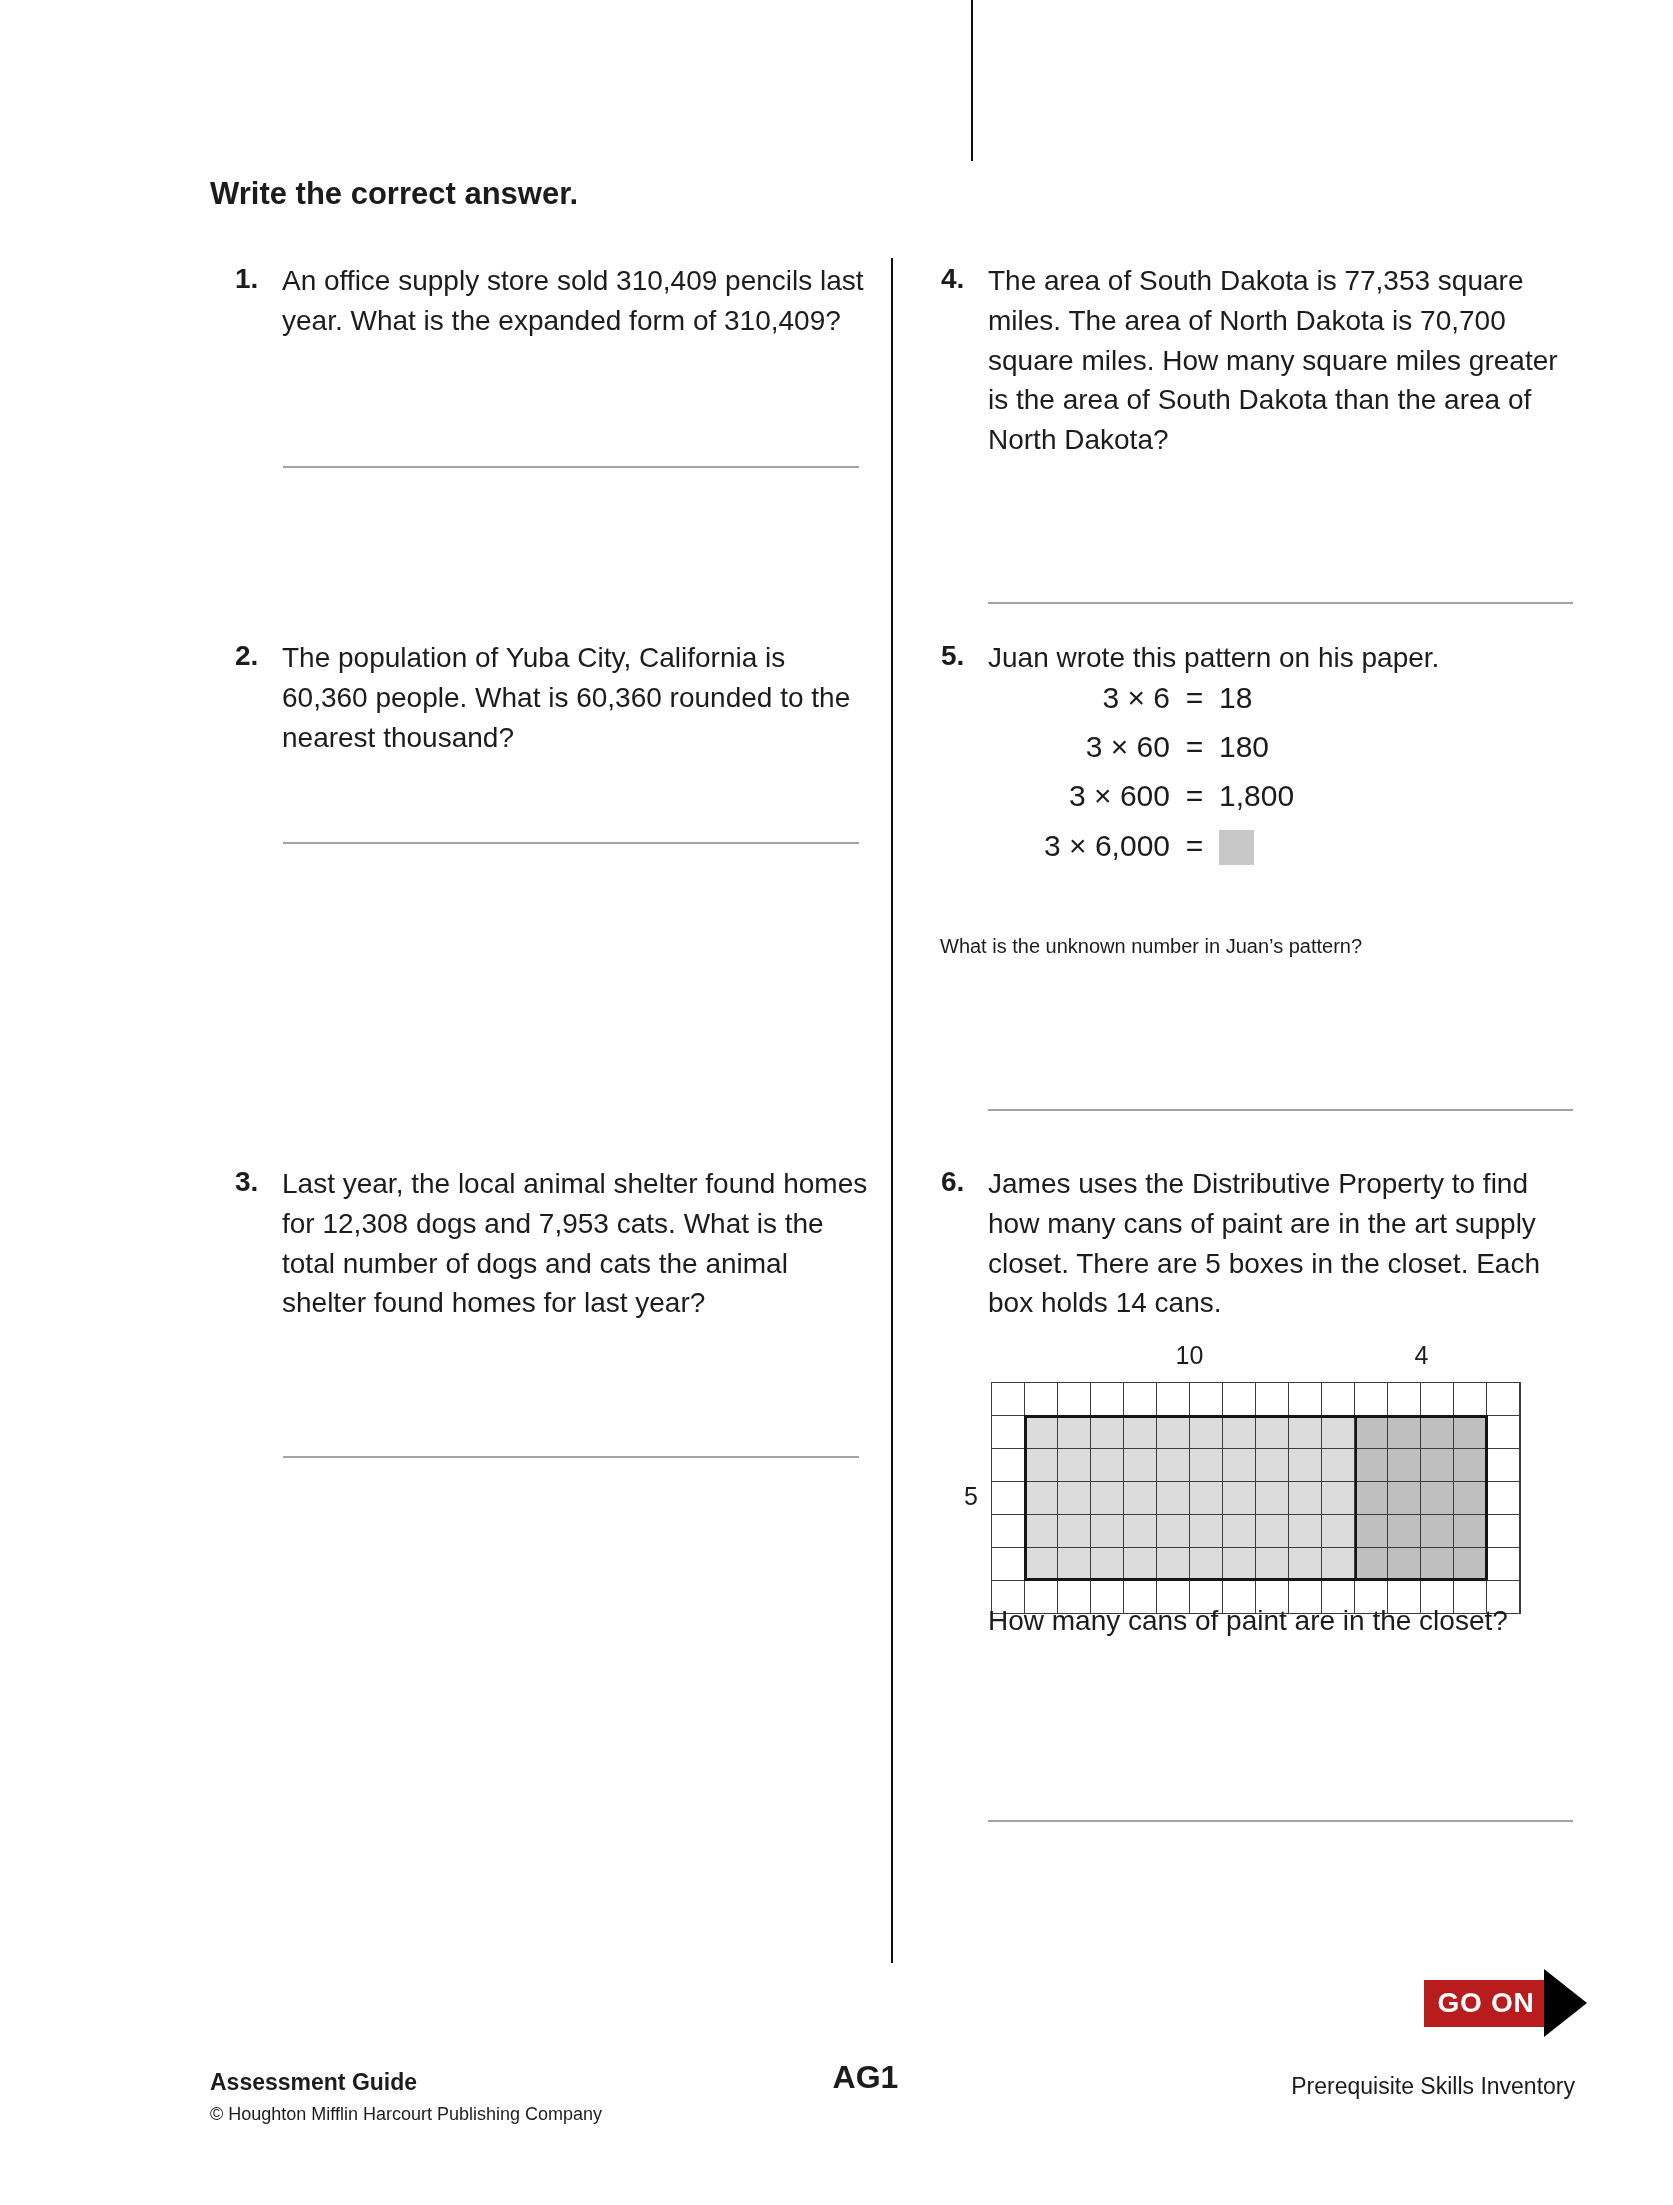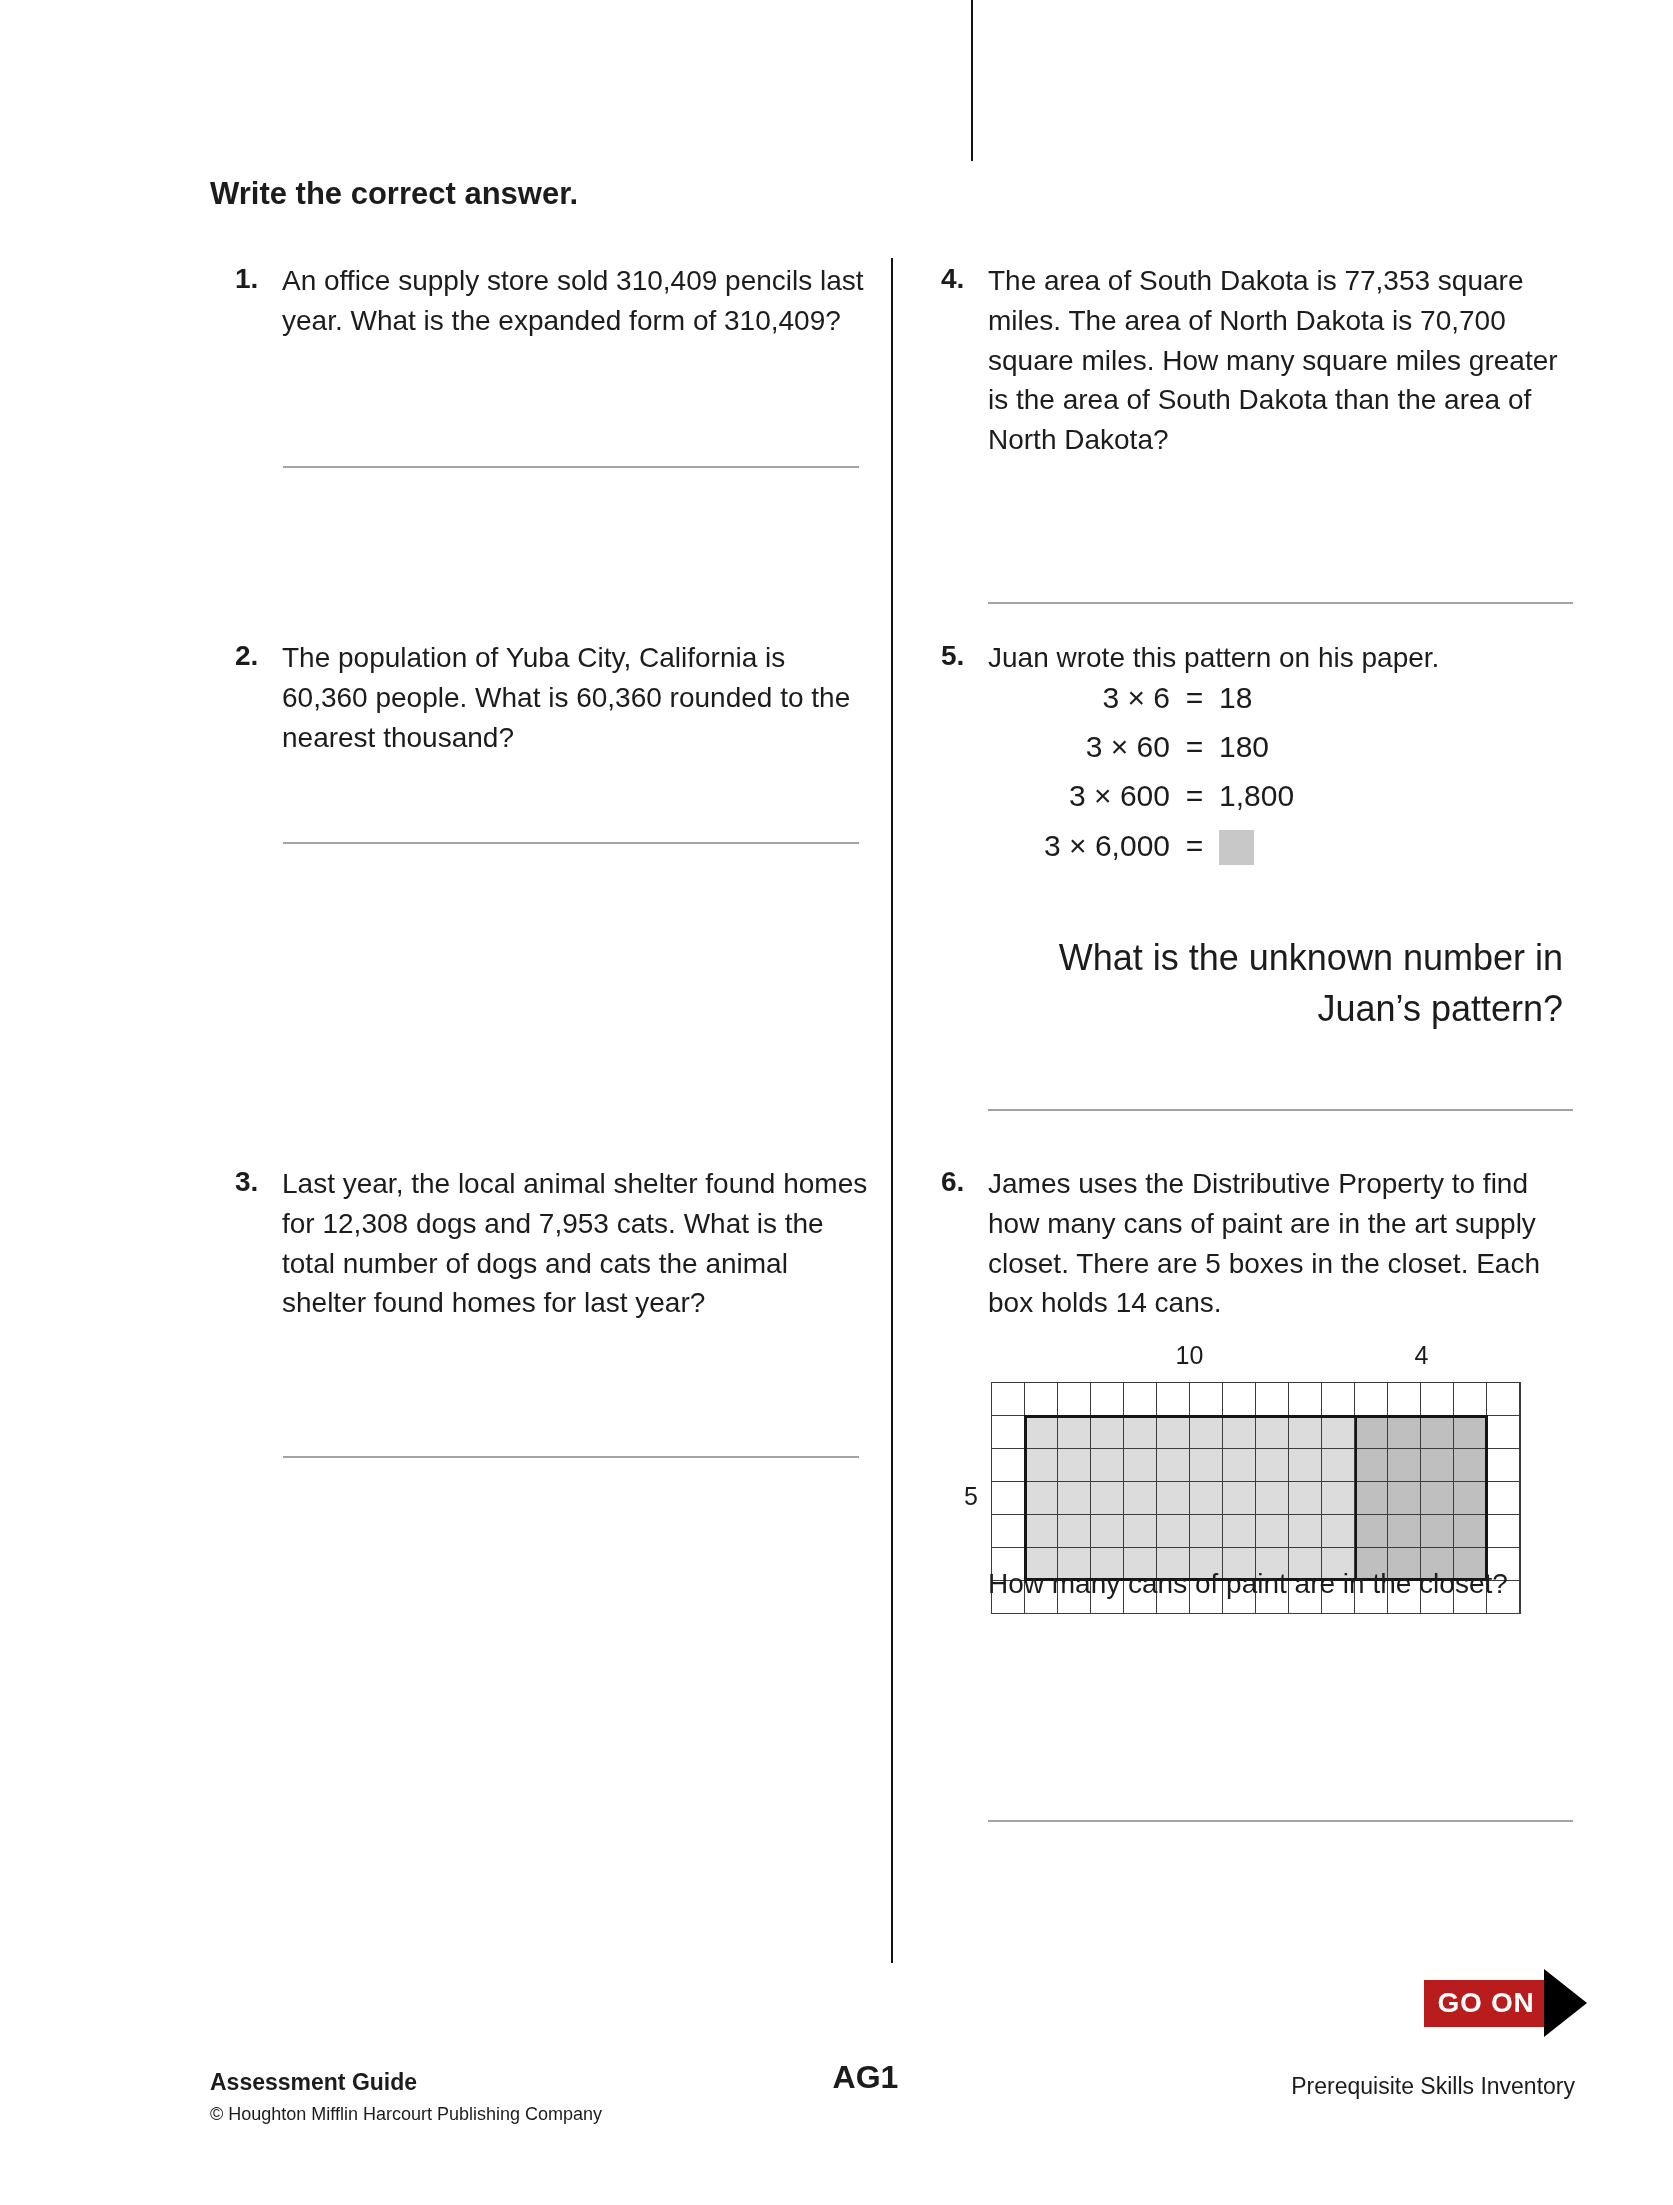--- a/index.html
+++ b/index.html
@@ -42,42 +42,42 @@
   .ans5 { left:988px; top:1109px; width:585px; }
   .ans6 { left:988px; top:1820px; width:585px; }
 
   
   .pattern { position:absolute; left:994px; top:681px; font-size:30px; }
   .pat-row { display:flex; align-items:center; margin-bottom:15px; }
   .pat-lhs { width:176px; text-align:right; }
   .pat-eq  { width:49px; text-align:center; }
   .pat-rhs { text-align:left; }
   .unknown-box { display:inline-block; width:35px; height:35px; background:#c8c8c8; vertical-align:middle; }
-  .q5-followup { position:absolute; left:968px; top:932px; width:595px; font-size:36px; line-height:1.42;text-align:right; }
+  .q5-followup { position:absolute; left:940px; top:932px; width:595px; font-size:20px; line-height:1.42; }
 
   
   .diagram { position:absolute; left:0; top:0; }
   .grid { position:absolute; left:991px; top:1382px; width:530px; height:232px; }
   .rect-light { position:absolute; left:33px;  top:33px; width:331px; height:166px; background:#dcdcdc; }
   .rect-dark  { position:absolute; left:364px; top:33px; width:133px; height:166px; background:#bfbfbf; }
   .grid-lines {
     position:absolute; left:0; top:0; right:0; bottom:0;
     background-image:
       repeating-linear-gradient(to right, #3c3c3c 0 1.4px, transparent 1.4px 33px),
       repeating-linear-gradient(to bottom, #3c3c3c 0 1.4px, transparent 1.4px 33px);
     border-right:1.4px solid #3c3c3c;
     border-bottom:1.4px solid #3c3c3c;
   }
   .rect-border      { position:absolute; left:33px;  top:33px; width:464px; height:166px; border:3.4px solid #151515; box-sizing:border-box; }
   .rect-dark-border { position:absolute; left:364px; top:33px; width:133px; height:166px; border:2.7px solid #151515; box-sizing:border-box; }
   .diag-label { position:absolute; font-size:25px; color:#1c1c1c; }
   .label-10 { left:1024px; top:1341px; width:331px; text-align:center; }
   .label-4  { left:1355px; top:1341px; width:133px; text-align:center; }
   .label-5  { left:948px; top:1482px; width:30px; text-align:right; }
-  .q6-followup { position:absolute; left:988px; top:1564px; width:595px; font-size:28px; line-height:1.42; }
+  .q6-followup { position:absolute; left:988px; top:1601px; width:595px; font-size:28px; line-height:1.42; }
 
   
   .go-on { position:absolute; left:1424px; top:1969px; display:flex; align-items:center; }
   .go-on-box { background:#b91c1c; color:#fff; font-weight:bold; font-size:28px; line-height:1; padding:9.5px 10.8px 9.5px 13.5px; letter-spacing:0.7px; }
   .go-on-arrow { width:0; height:0; border-top:34px solid transparent; border-bottom:34px solid transparent; border-left:43px solid #000; margin-left:-1.4px; }
 
   
   .footer-left   { position:absolute; left:210px; top:2069px; font-weight:bold; font-size:23px; }
   .footer-copy   { position:absolute; left:210px; top:2104px; font-size:18px; }
   .footer-center { position:absolute; left:0; top:2059px; width:1731px; text-align:center; font-weight:bold; font-size:32px; }

